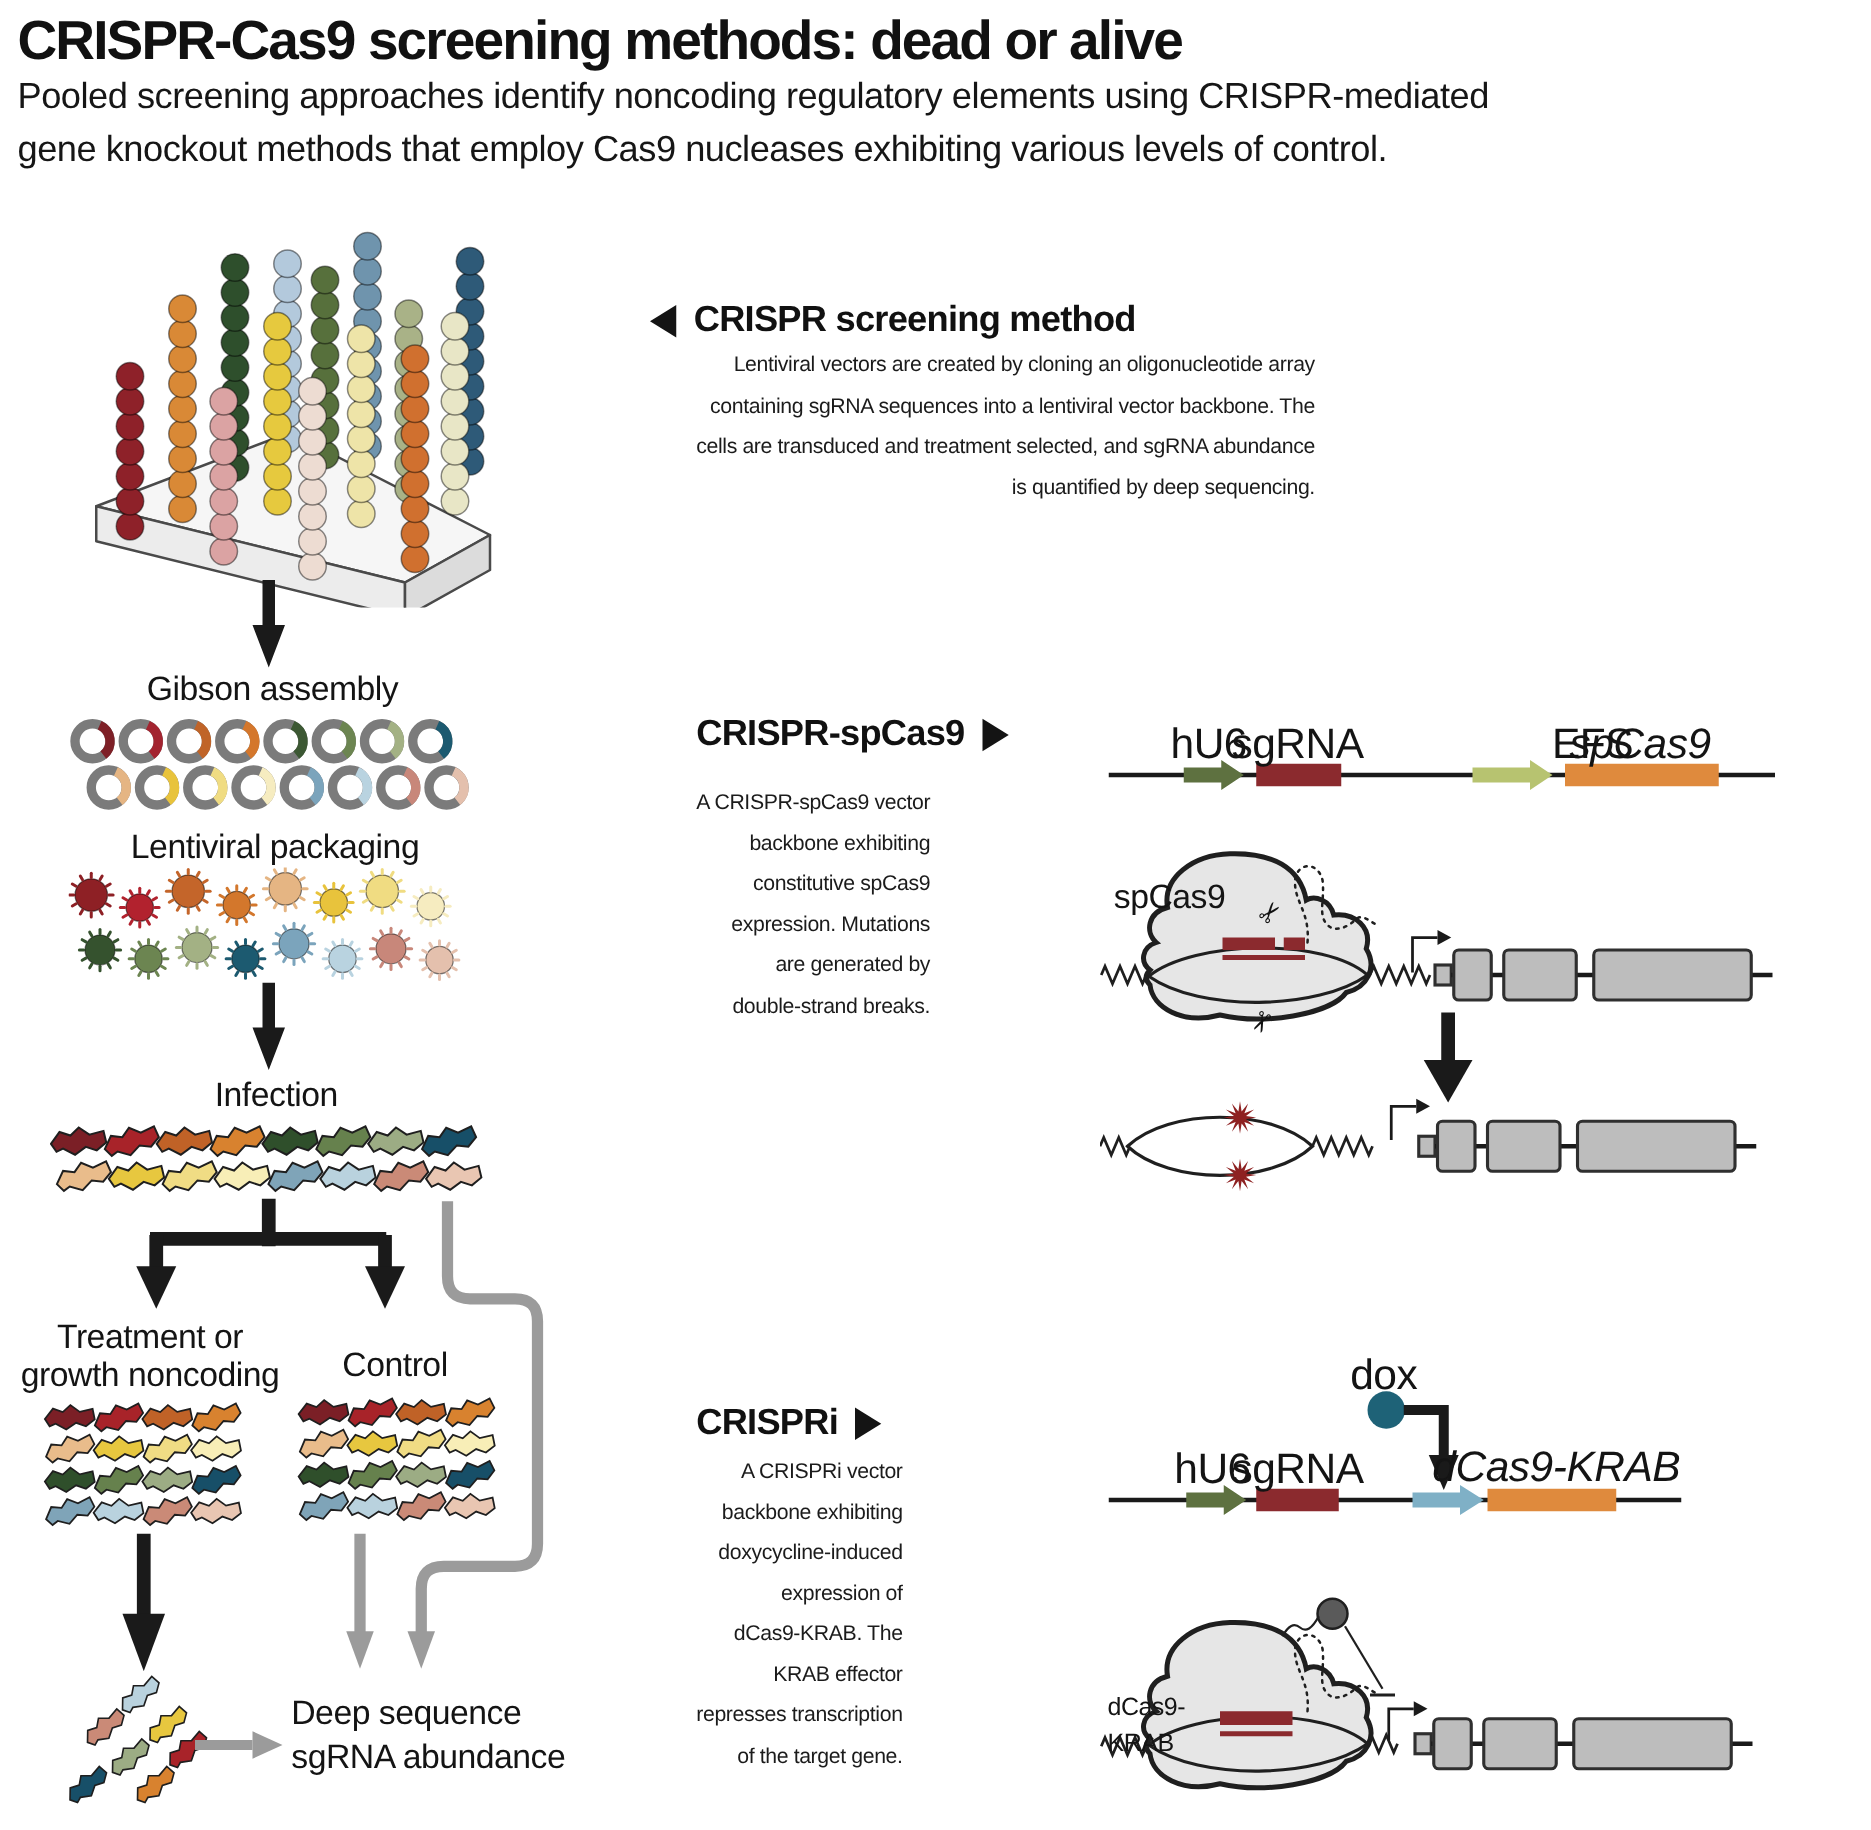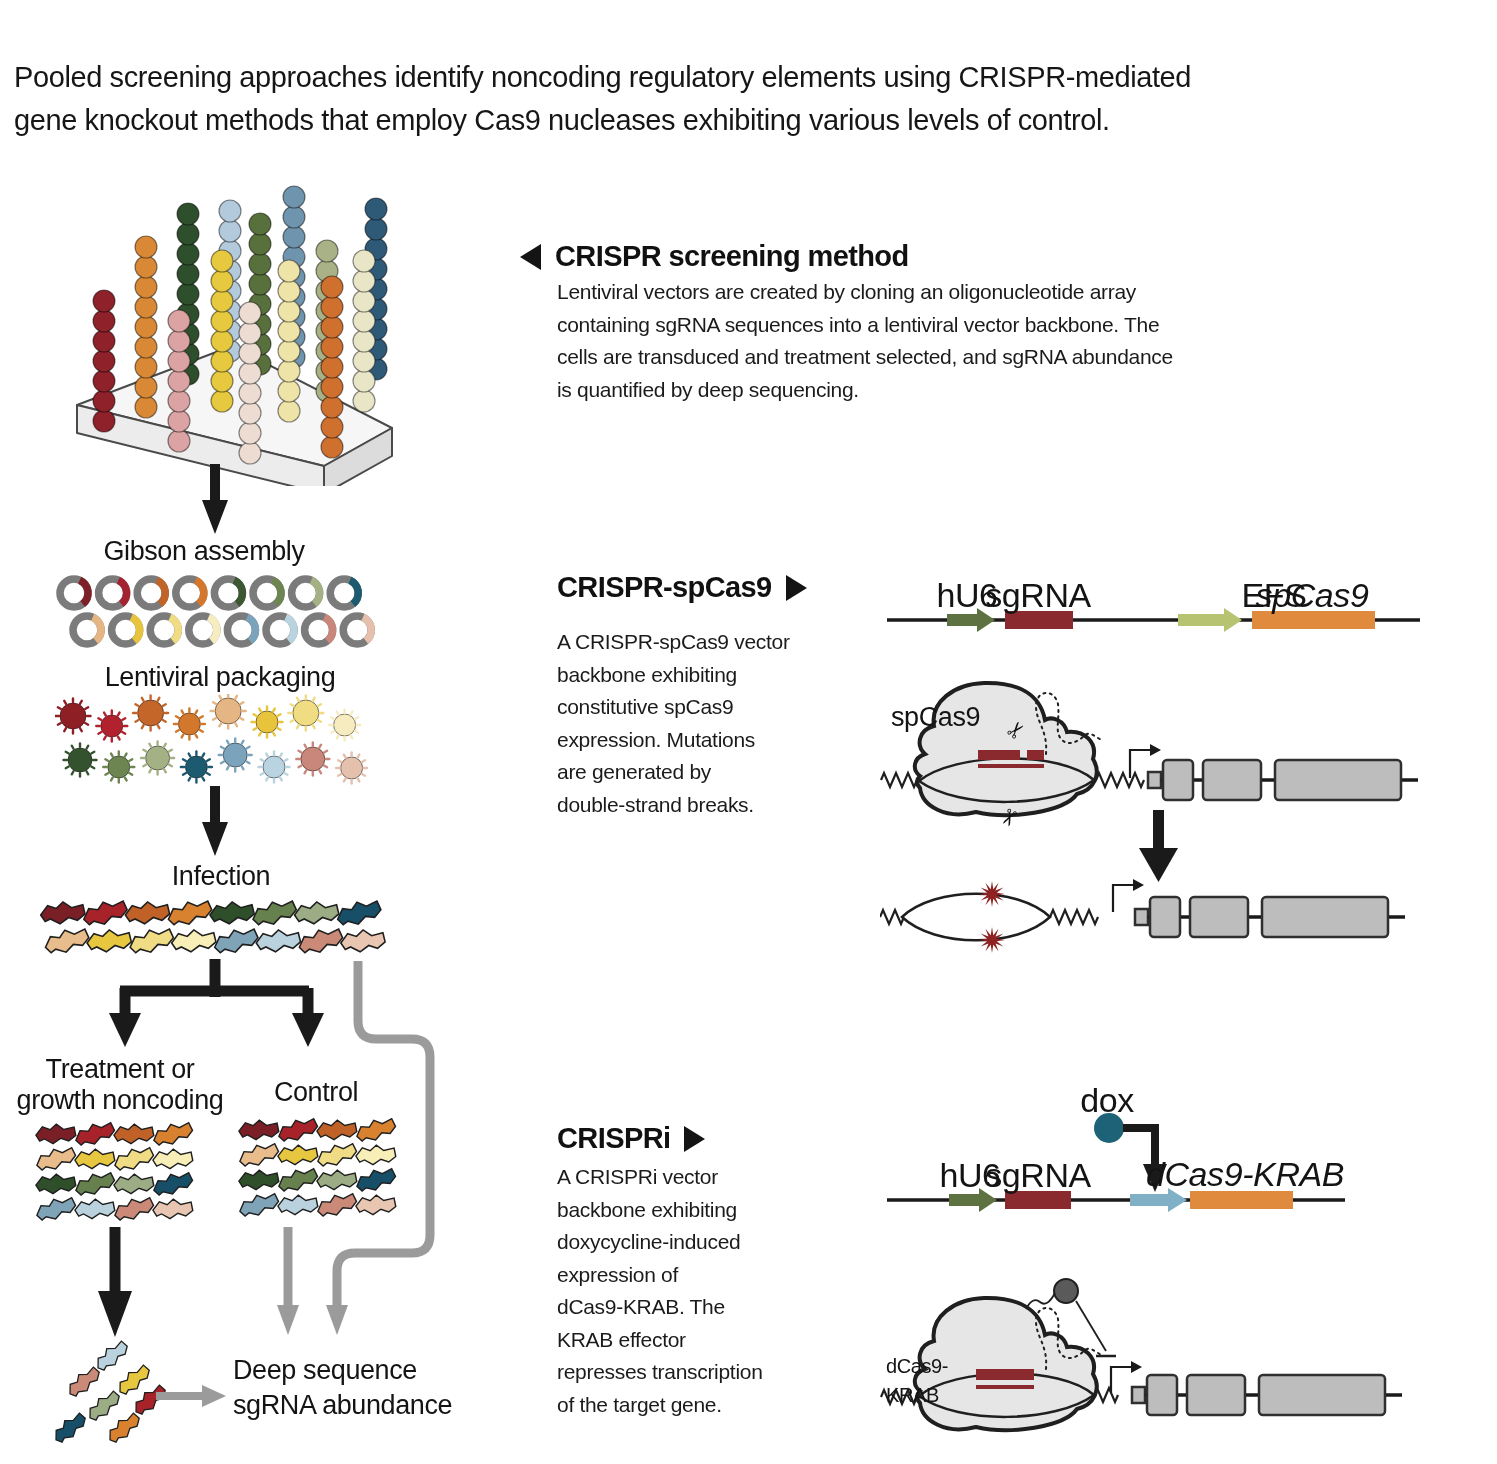--- a/index.html
+++ b/index.html
@@ -5,21 +5,21 @@
   html,body{margin:0;padding:0;background:#fff;}
   #canvas{position:relative;width:1497px;height:1464px;background:#ffffff;overflow:hidden;
           font-family:"Liberation Sans","DejaVu Sans",sans-serif;color:#161616;}
   .abs{position:absolute;}
   .title{font-size:44px;font-weight:bold;letter-spacing:-1.5px;color:#111;white-space:nowrap;}
   .subtitle{font-size:29px;line-height:43px;letter-spacing:-0.4px;white-space:pre-line;color:#161616;}
   .flow-label{font-size:27px;line-height:31px;letter-spacing:-0.4px;text-align:center;
               transform:translateX(-50%);white-space:pre-line;color:#141414;}
   .left-label{font-size:27px;line-height:35px;letter-spacing:-0.4px;white-space:pre-line;color:#141414;}
   .sec-head{display:flex;align-items:center;gap:14px;font-size:29px;font-weight:bold;letter-spacing:-0.6px;color:#111;}
-  .body-text{font-size:21px;line-height:32.5px;letter-spacing:-0.3px;white-space:pre-line;color:#1b1b1b;}
+  .body-text{font-size:17px;line-height:32.5px;letter-spacing:-0.3px;white-space:pre-line;color:#1b1b1b;text-align:right;}
   .map-label{font-size:34px;letter-spacing:-0.4px;transform:translateX(-50%);white-space:nowrap;color:#141414;}
   .blob-label{font-size:27px;letter-spacing:-0.4px;line-height:29px;white-space:pre-line;color:#141414;}
   .italic{font-style:italic;}
   .tri-r{width:0;height:0;border-left:21px solid #141414;border-top:13px solid transparent;border-bottom:13px solid transparent;}
   .tri-l{width:0;height:0;border-right:21px solid #141414;border-top:13px solid transparent;border-bottom:13px solid transparent;}
   
   .blob{fill:var(--blob_fill,#e6e6e6);stroke:var(--blob_stroke,#1f1f1f);stroke-width:4;}
   .strand{fill:none;stroke:var(--blob_stroke,#1f1f1f);stroke-width:2.5;}
   .bubble{fill:#ffffff;stroke:var(--blob_stroke,#1f1f1f);stroke-width:2.5;}
   .dots{fill:none;stroke:var(--blob_stroke,#1f1f1f);stroke-width:2;stroke-dasharray:2 4.5;stroke-linecap:round;}
@@ -33,20 +33,21 @@
   .gline{fill:none;stroke:var(--gray,#9b9b9b);stroke-width:9;}
   .gry{fill:var(--gray,#9b9b9b);}
   .redbar{fill:var(--sgrna_red,#8b2a2e);}
   .scissor{font-family:"DejaVu Sans",sans-serif;font-size:22px;fill:#111;}
 </style>
 </head>
 <body>
 
 <div id="canvas">
 
+  <div class="abs title" style="left:14px;top:8px">CRISPR-Cas9 screening methods: dead or alive</div>
   <div class="abs subtitle" style="left:14px;top:56px">Pooled screening approaches identify noncoding regulatory elements using CRISPR-mediated
 gene knockout methods that employ Cas9 nucleases exhibiting various levels of control.</div>
 
   <svg class="abs" id="bead-svg" style="left:42px;top:150px" width="384" height="336" viewBox="0 0 384 336">
     <polygon points="35,255 190,196 350,278 282,316" fill="#f6f6f6" stroke="#4a4a4a" stroke-width="2" stroke-linejoin="round"></polygon>
     <polygon points="35,255 282,316 282,344 35,283" fill="#ececec" stroke="#4a4a4a" stroke-width="2" stroke-linejoin="round"></polygon>
     <polygon points="282,316 350,278 350,306 282,344" fill="#dcdcdc" stroke="#4a4a4a" stroke-width="2" stroke-linejoin="round"></polygon>
   <circle cx="188" cy="201" r="11" fill="#b3c9dc" stroke="rgba(0,0,0,.45)" stroke-width="1.2"></circle>
       <circle cx="188" cy="181" r="11" fill="#b3c9dc" stroke="rgba(0,0,0,.45)" stroke-width="1.2"></circle>
       <circle cx="188" cy="161" r="11" fill="#b3c9dc" stroke="rgba(0,0,0,.45)" stroke-width="1.2"></circle>
@@ -161,21 +162,21 @@
       <circle cx="208" cy="223" r="11" fill="#eddcd2" stroke="rgba(0,0,0,.45)" stroke-width="1.2"></circle>
       <circle cx="208" cy="203" r="11" fill="#eddcd2" stroke="rgba(0,0,0,.45)" stroke-width="1.2"></circle>
       <circle cx="208" cy="183" r="11" fill="#eddcd2" stroke="rgba(0,0,0,.45)" stroke-width="1.2"></circle>
       <circle cx="208" cy="163" r="11" fill="#eddcd2" stroke="rgba(0,0,0,.45)" stroke-width="1.2"></circle>
     </svg>
 
   <svg class="abs" style="left:201px;top:464px" width="28" height="72" viewBox="0 0 28 72">
     <polygon class="blk" points="9,0 19,0 19,36 27,36 14,70 1,36 9,36"></polygon>
   </svg>
 
-  <div class="abs flow-label" style="left:204px;top:536px">Gibson assembly</div>
+  <div class="abs flow-label" style="left:218px;top:536px">Gibson assembly</div>
 
   <svg class="abs" id="plasmid-svg" style="left:55px;top:572px" width="335" height="82" viewBox="0 0 335 82">
       <circle cx="19" cy="21" r="14" fill="none" stroke="#7b7b7b" stroke-width="7.5"></circle>
       <path d="M24.7,8.2 A14,14 0 0 1 27.7,32.0" fill="none" stroke="#7e2027" stroke-width="7.5"></path>
       <circle cx="57.6" cy="21" r="14" fill="none" stroke="#7b7b7b" stroke-width="7.5"></circle>
       <path d="M63.3,8.2 A14,14 0 0 1 66.3,32.0" fill="none" stroke="#a32430" stroke-width="7.5"></path>
       <circle cx="96.2" cy="21" r="14" fill="none" stroke="#7b7b7b" stroke-width="7.5"></circle>
       <path d="M101.9,8.2 A14,14 0 0 1 104.9,32.0" fill="none" stroke="#c06428" stroke-width="7.5"></path>
       <circle cx="134.8" cy="21" r="14" fill="none" stroke="#7b7b7b" stroke-width="7.5"></circle>
       <path d="M140.5,8.2 A14,14 0 0 1 143.5,32.0" fill="none" stroke="#d4772c" stroke-width="7.5"></path>

